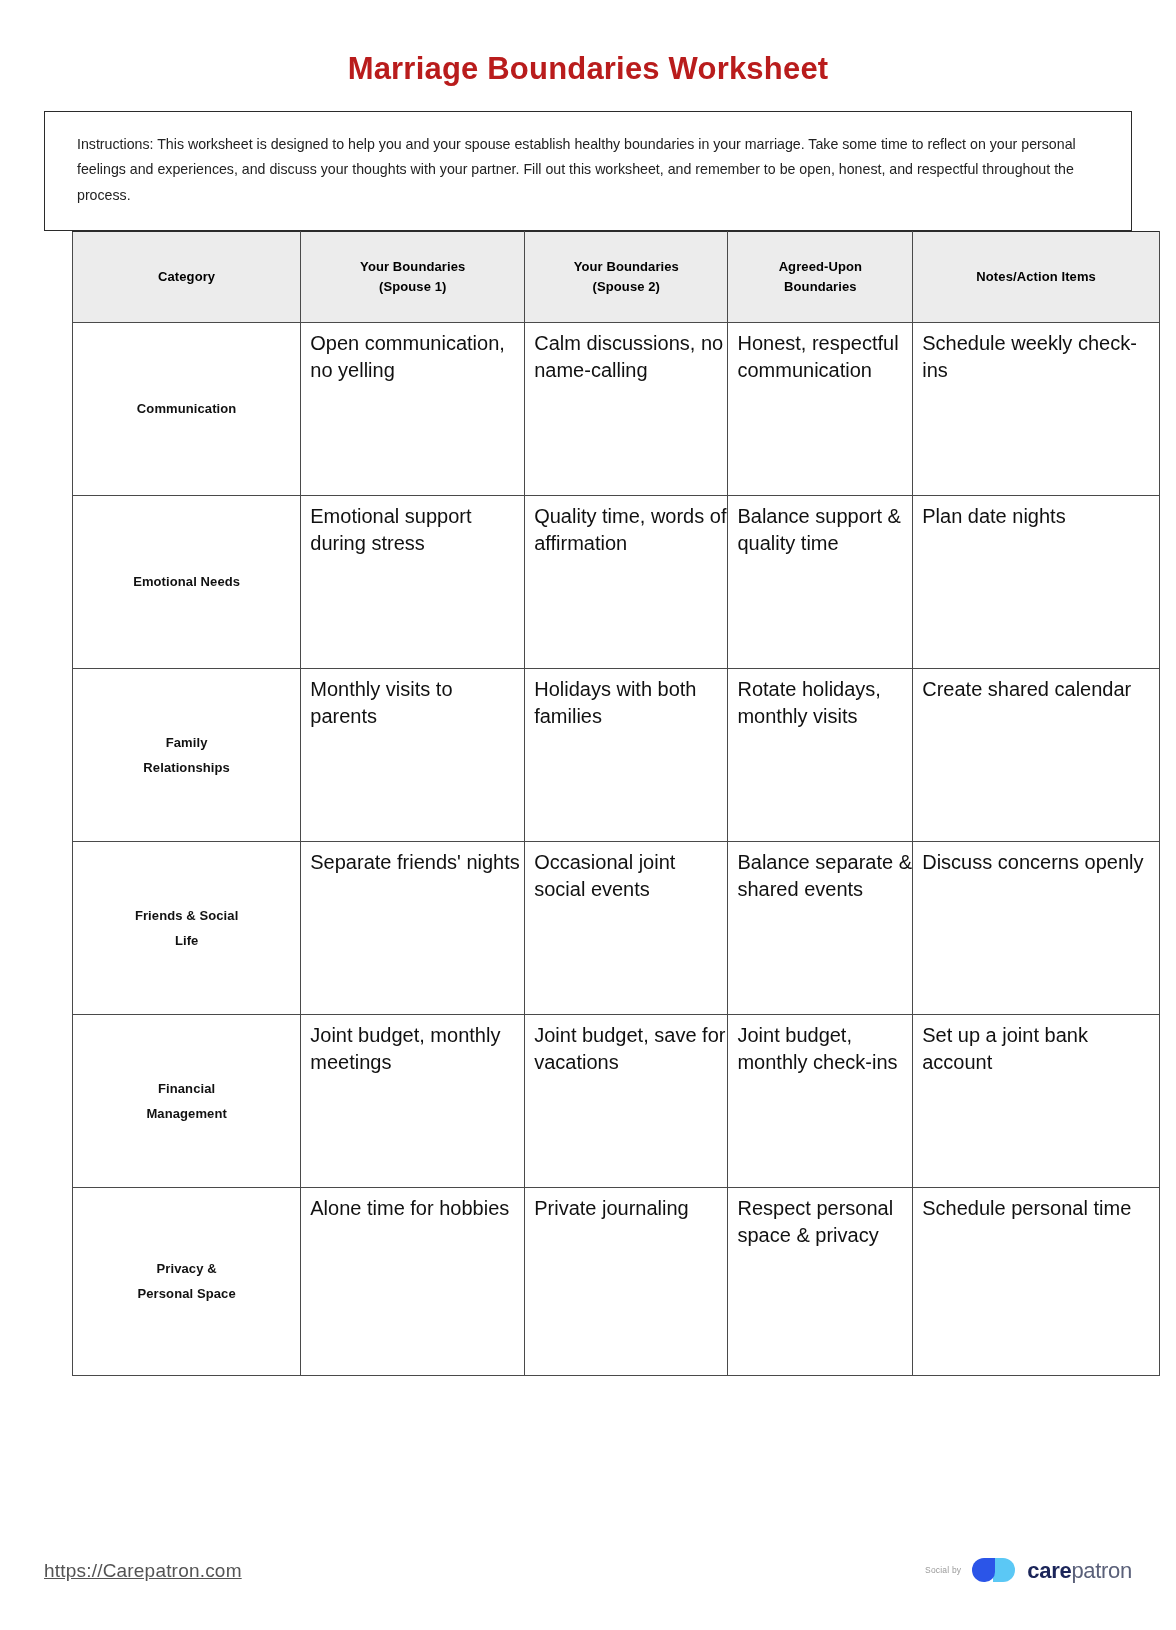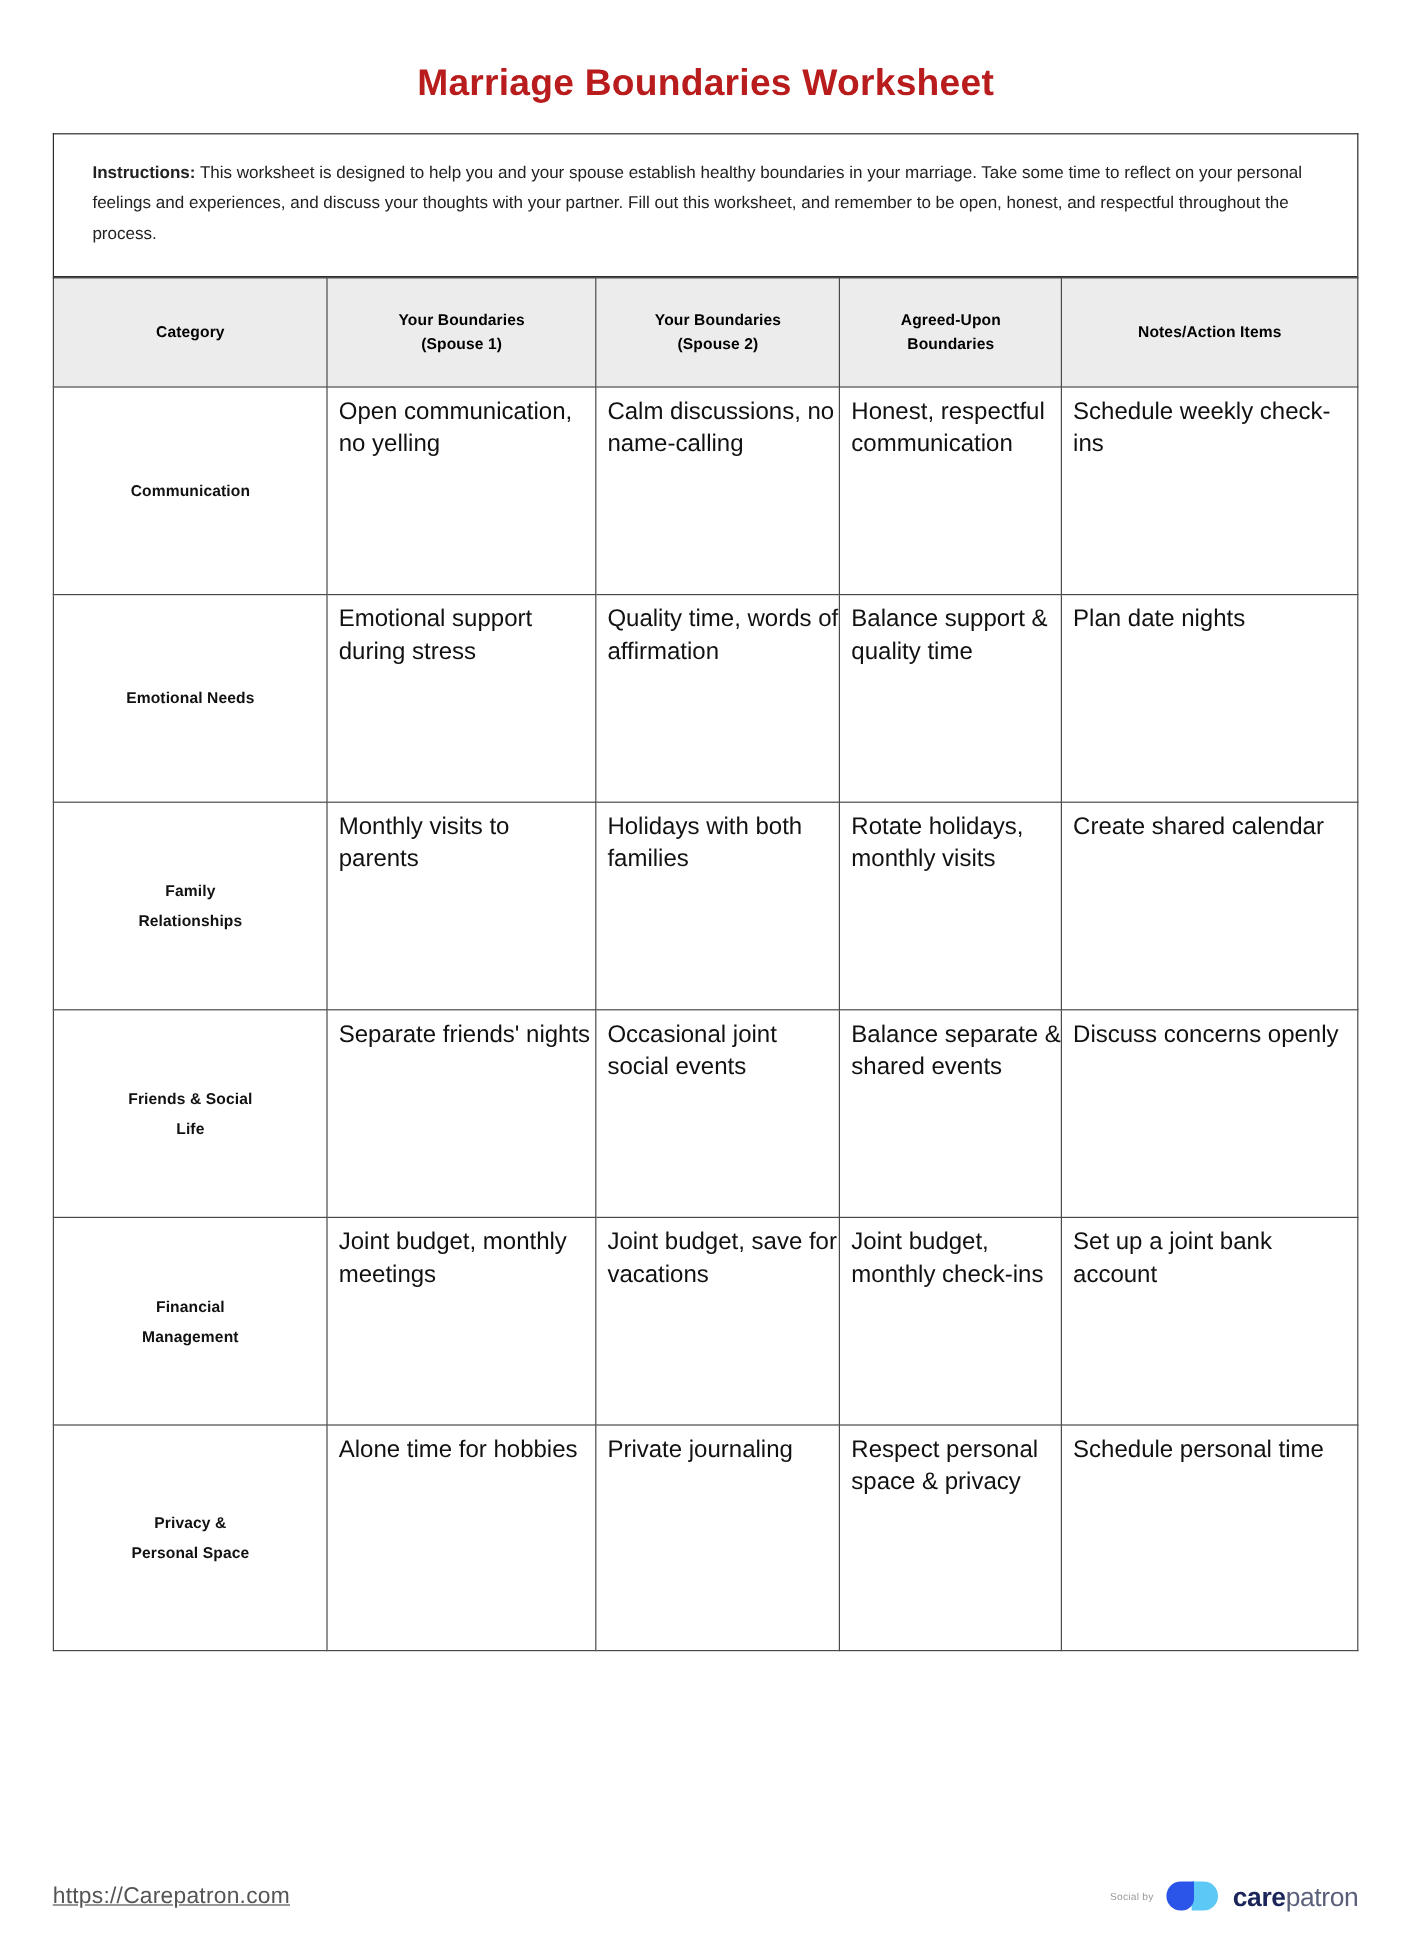--- a/index.html
+++ b/index.html
@@ -67,29 +67,30 @@
 
   .instructions-row {
     padding: 20px 32px 22px 32px;
     border-bottom: 1.6px solid #2b2b2b;
   }
   .instructions-text {
     font-size: 14.2px;
     line-height: 1.78;
     color: #222222;
   }
-  .instructions-text b { font-weight: bold; }
+  .instructions-text b { font-weight: normal; }
 
   
   .bnd-table {
     width: 100%;
     border-collapse: collapse;
     table-layout: fixed;
     border: 1.6px solid #2b2b2b;
     border-top: none;
+    margin-left: 28px;
   }
   .bnd-table col.c-cat   { width: 21.0%; }
   .bnd-table col.c-sp1   { width: 20.6%; }
   .bnd-table col.c-sp2   { width: 18.7%; }
   .bnd-table col.c-agr   { width: 17.0%; }
   .bnd-table col.c-notes { width: 22.7%; }
 
   .bnd-table thead th {
     background: #ececec;
     border: 1.1px solid #4a4a4a;
@@ -121,21 +122,21 @@
     padding: 6px 8px;
     letter-spacing: 0.1px;
   }
   .bnd-table tbody tr:last-child td { height: 175px; }
 
   
   .footer {
     position: absolute;
     left: 44px;
     right: 44px;
-    bottom: 34px;
+    bottom: 44px;
     display: flex;
     align-items: center;
     justify-content: space-between;
   }
   .footer-url {
     font-size: 19px;
     color: #545454;
     text-decoration: underline;
     letter-spacing: 0.2px;
   }

